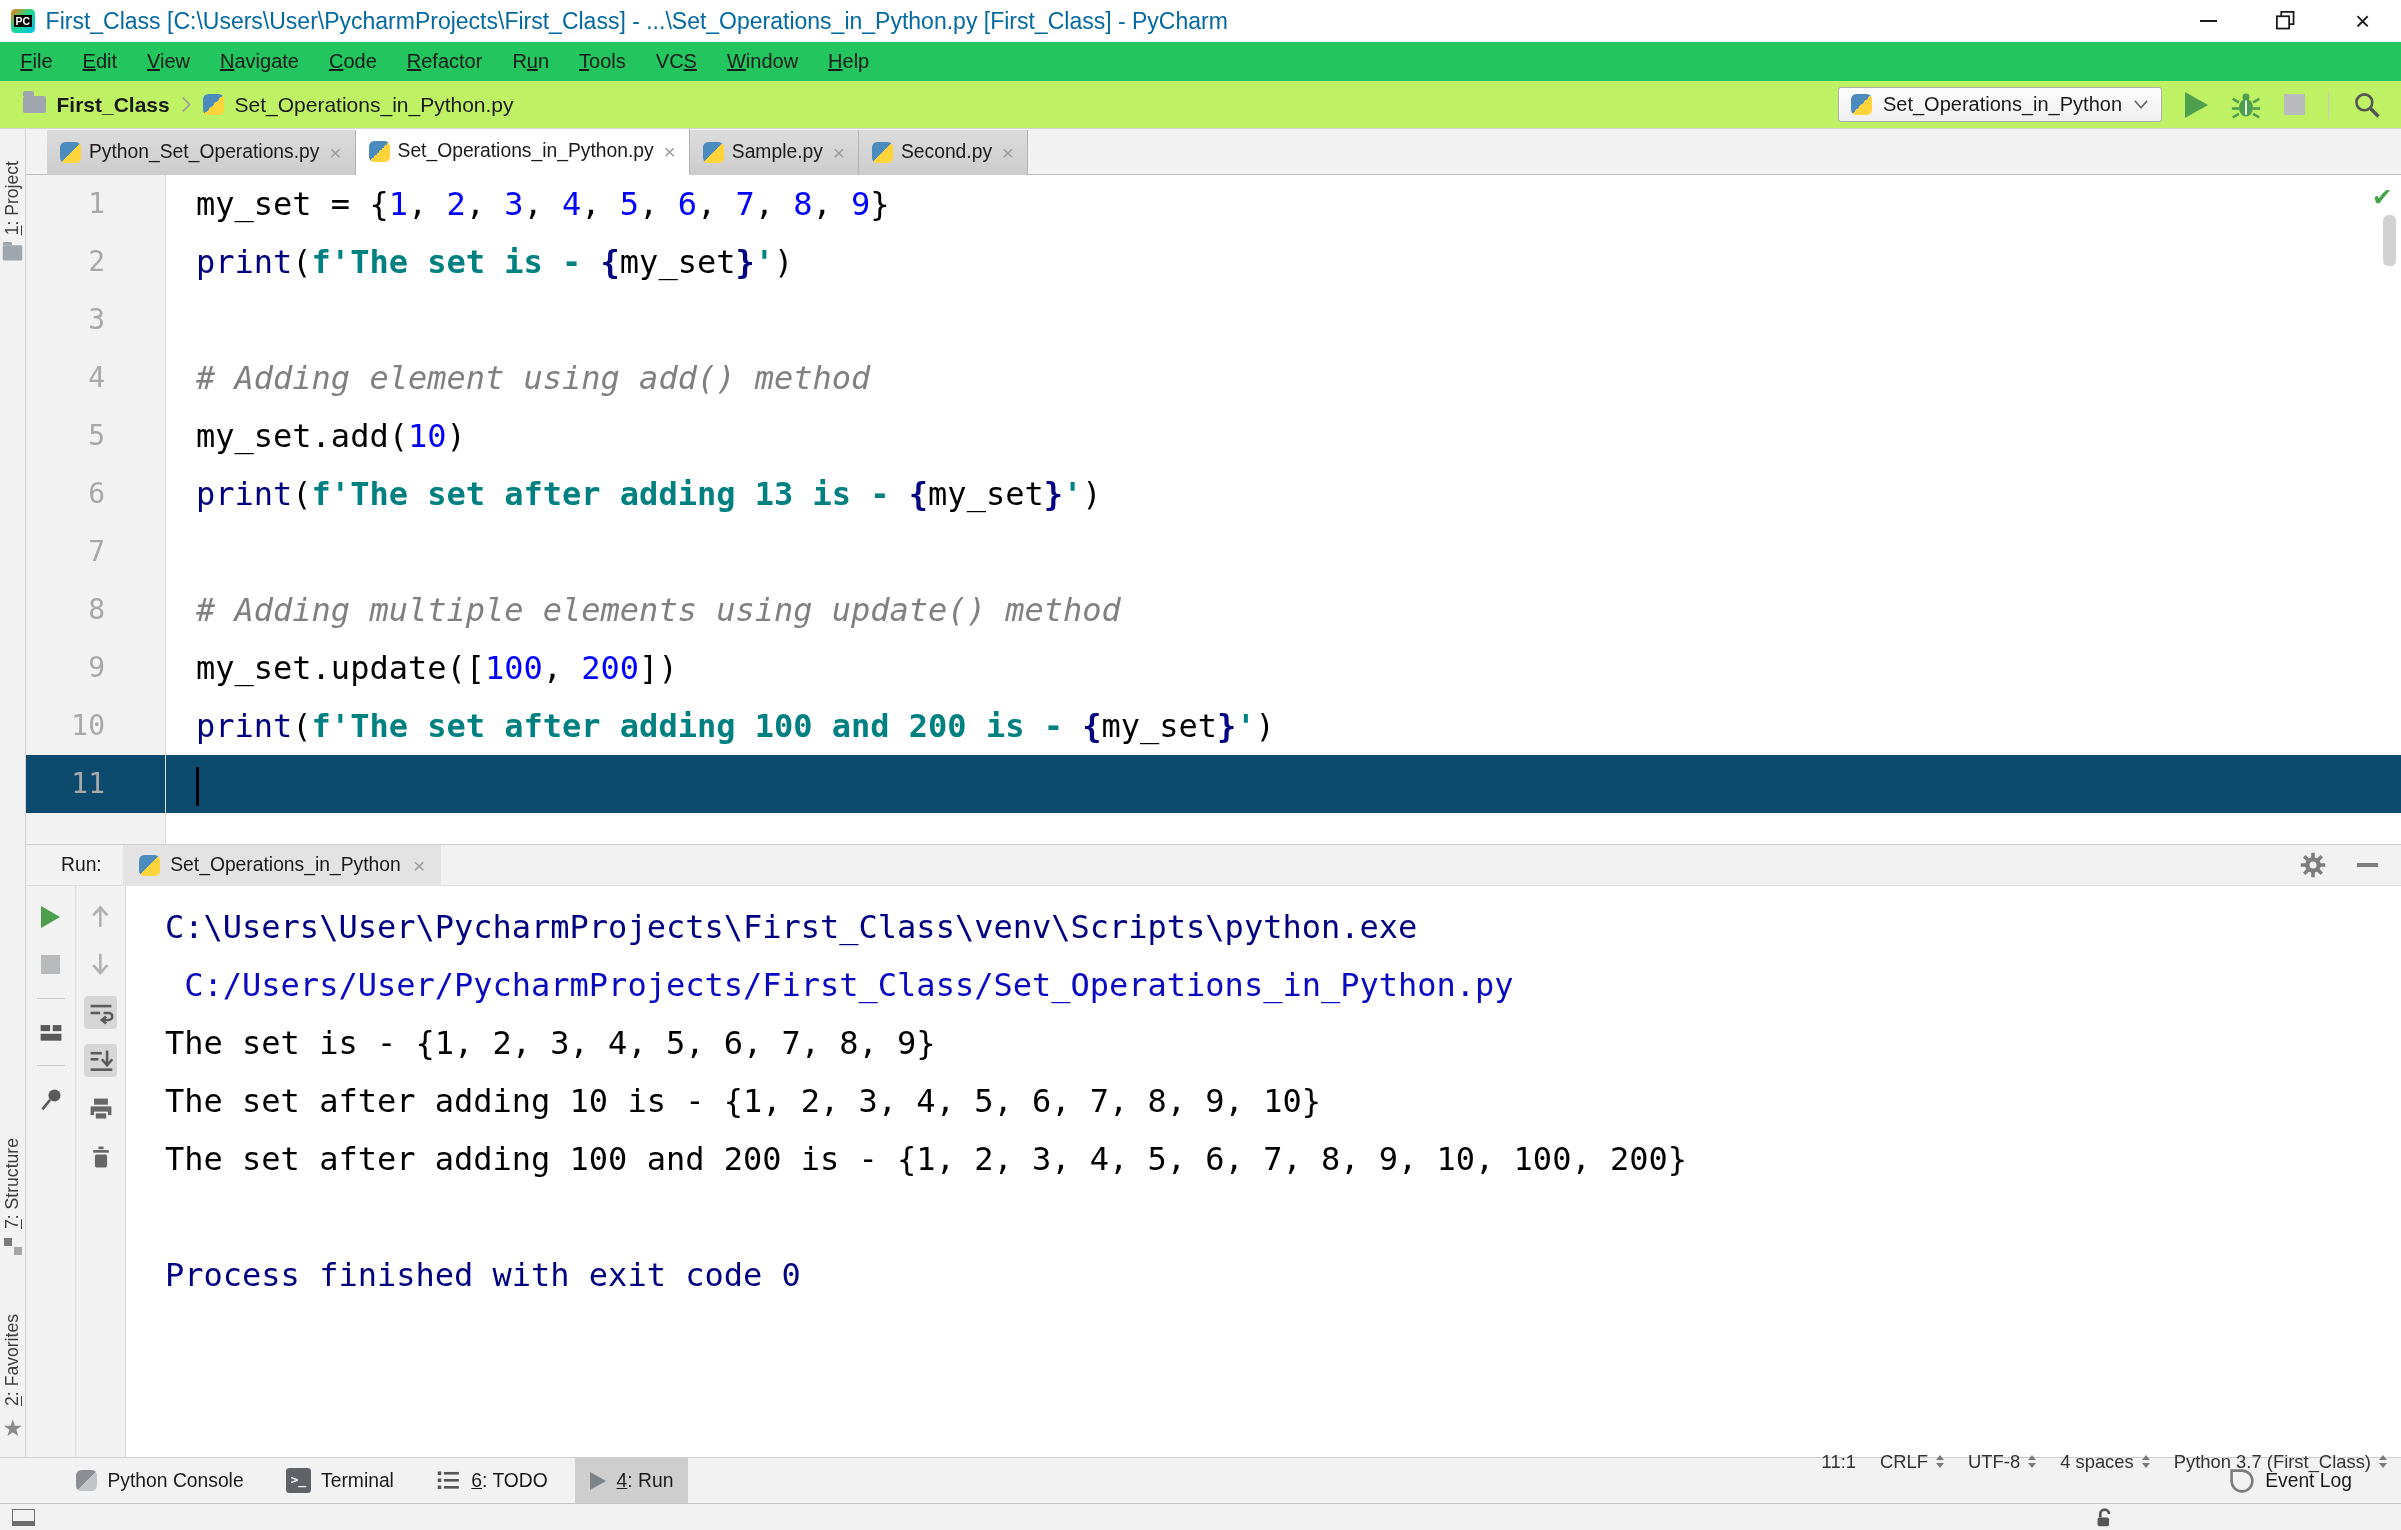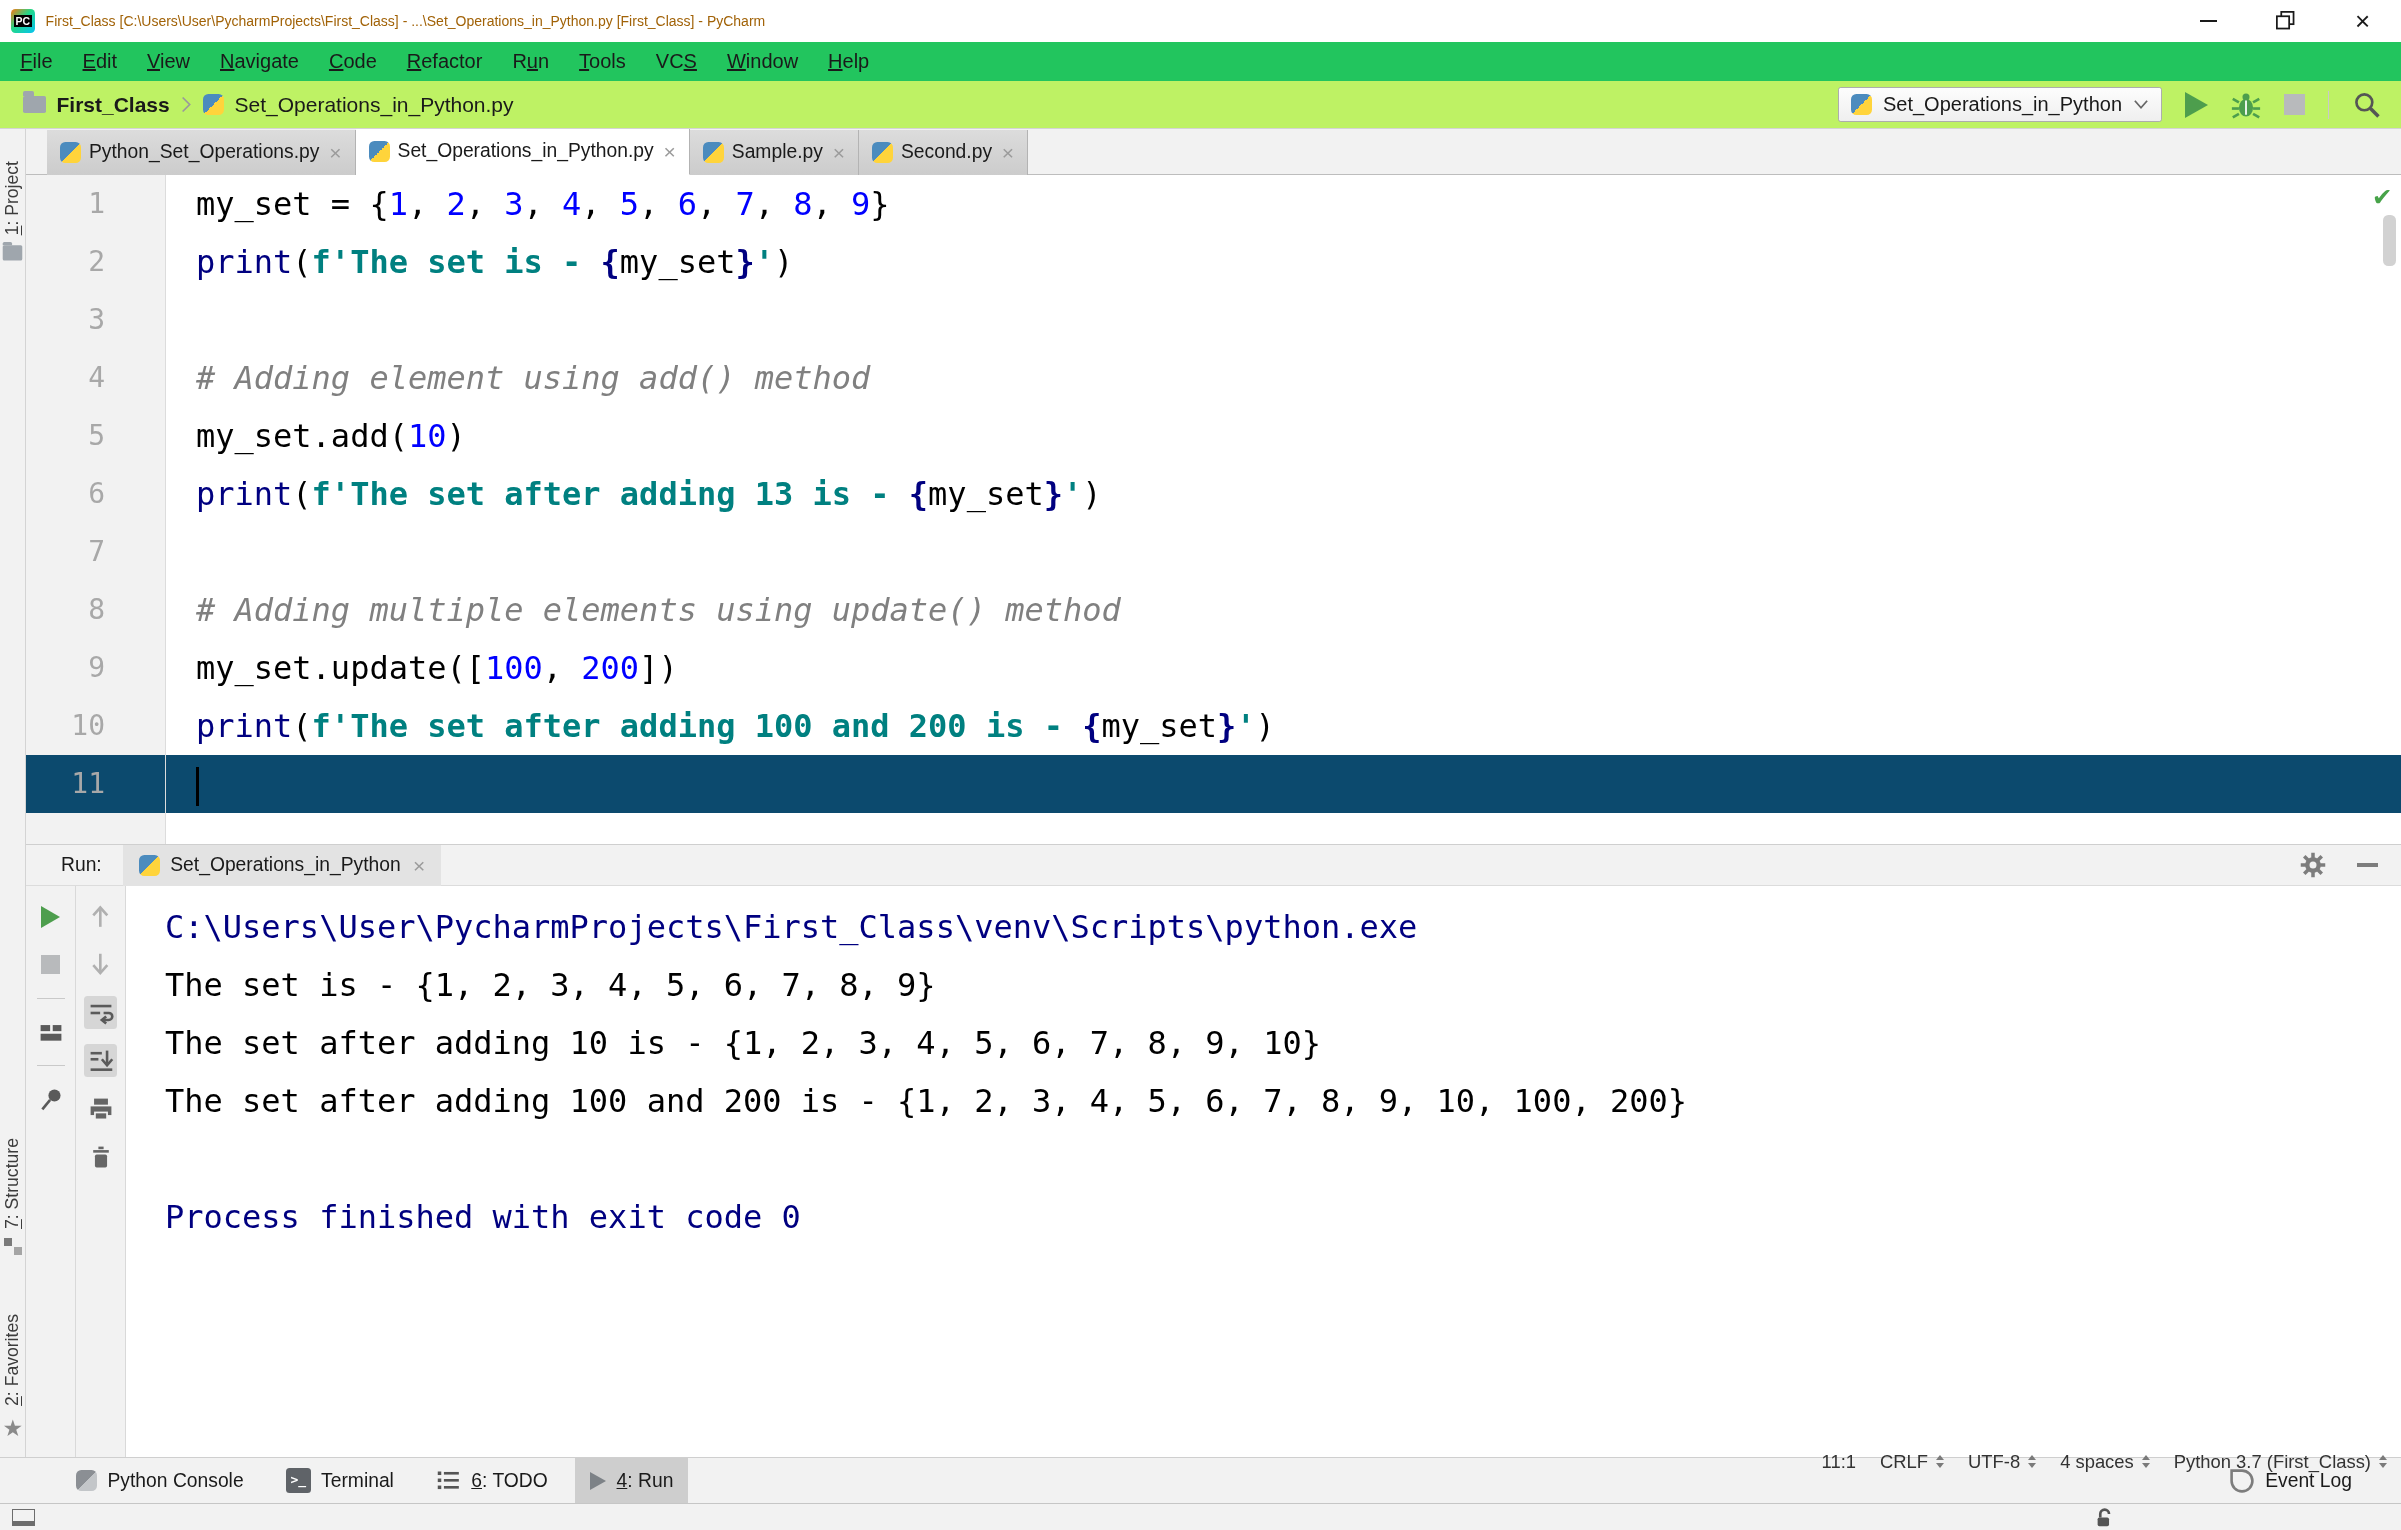--- a/index.html
+++ b/index.html
@@ -5,21 +5,21 @@
   * { box-sizing: border-box; margin: 0; padding: 0; }
   html,body { width:2401px; height:1531px; overflow:hidden; background:#fff;
     font-family:"Liberation Sans", sans-serif; color:#1a1a1a; }
 
   
   .titlebar { height:42px; background:#ffffff; display:flex; align-items:center; padding-left:10.5px; }
   .app-ico { width:24.6px; height:24.6px; border-radius:4.4px; margin-right:10.5px;
     background:linear-gradient(135deg,#f97a12 0%,#21d789 45%,#07c3f2 100%);
     display:flex; align-items:center; justify-content:center; }
   .app-ico b { font-size:10.5px; color:#fff; background:#000; padding:0.9px 1.8px; line-height:1; }
-  .title-text { font-size:14px; color:#a16207; }
+  .title-text { font-size:23px; color:#0369a1; }
   .win-btns { margin-left:auto; display:flex; height:42px; }
   .win-btn { width:77px; height:42px; display:flex; align-items:center; justify-content:center; }
   .glyph-min { width:17.6px; height:1.8px; background:#1a1a1a; display:inline-block; }
   .glyph-close { font-size:26px; line-height:1; color:#1a1a1a; }
 
   
   .menubar { height:39px; background:#22c55e; display:flex; align-items:center; padding-left:5.3px; }
   .menu-item { font-size:20px; padding:0 15px; color:#1a1a1a; }
 
   
@@ -368,20 +368,21 @@
         <span class="rt-btn">
           <svg width="26" height="26" viewBox="0 0 30 30">
             <rect x="12" y="3" width="6" height="3" fill="#666"></rect>
               <rect x="6" y="7" width="18" height="3" fill="#666"></rect>
               <rect x="8" y="12" width="14" height="15" rx="2" fill="#666"></rect>
           </svg>
         </span>
       </div>
       <div class="console">
           <div class="ln c-info">C:\Users\User\PycharmProjects\First_Class\venv\Scripts\python.exe</div>
+          <div class="ln c-link"> C:/Users/User/PycharmProjects/First_Class/Set_Operations_in_Python.py</div>
           <div class="ln c-out">The set is - {1, 2, 3, 4, 5, 6, 7, 8, 9}</div>
           <div class="ln c-out">The set after adding 10 is - {1, 2, 3, 4, 5, 6, 7, 8, 9, 10}</div>
           <div class="ln c-out">The set after adding 100 and 200 is - {1, 2, 3, 4, 5, 6, 7, 8, 9, 10, 100, 200}</div>
           <div class="ln c-out"></div>
           <div class="ln c-info">Process finished with exit code 0</div>
         </div>
     </div>
   </div>
 </div>
 

